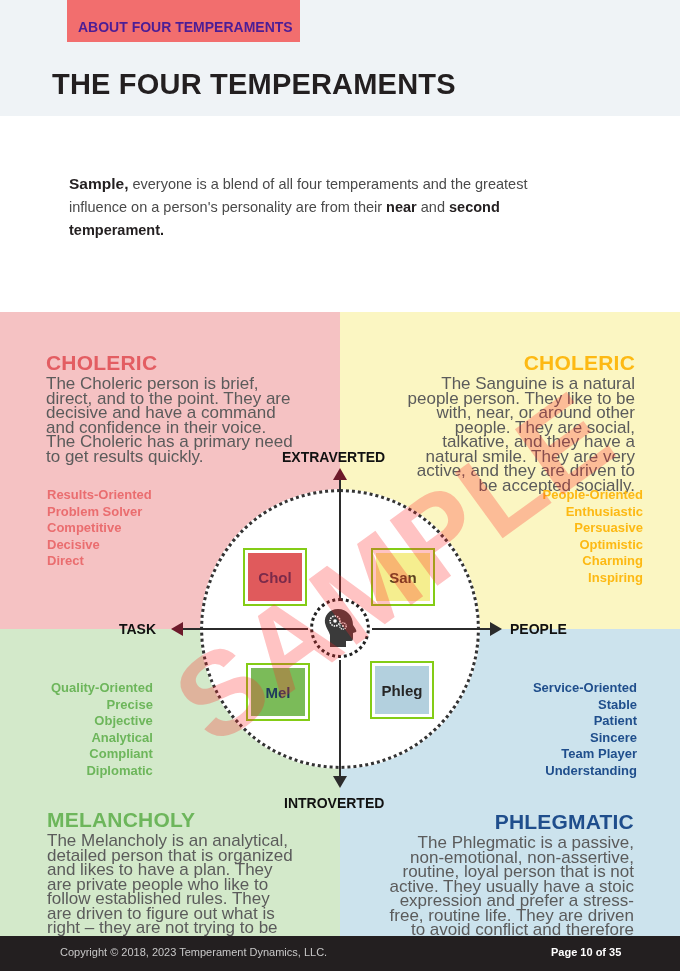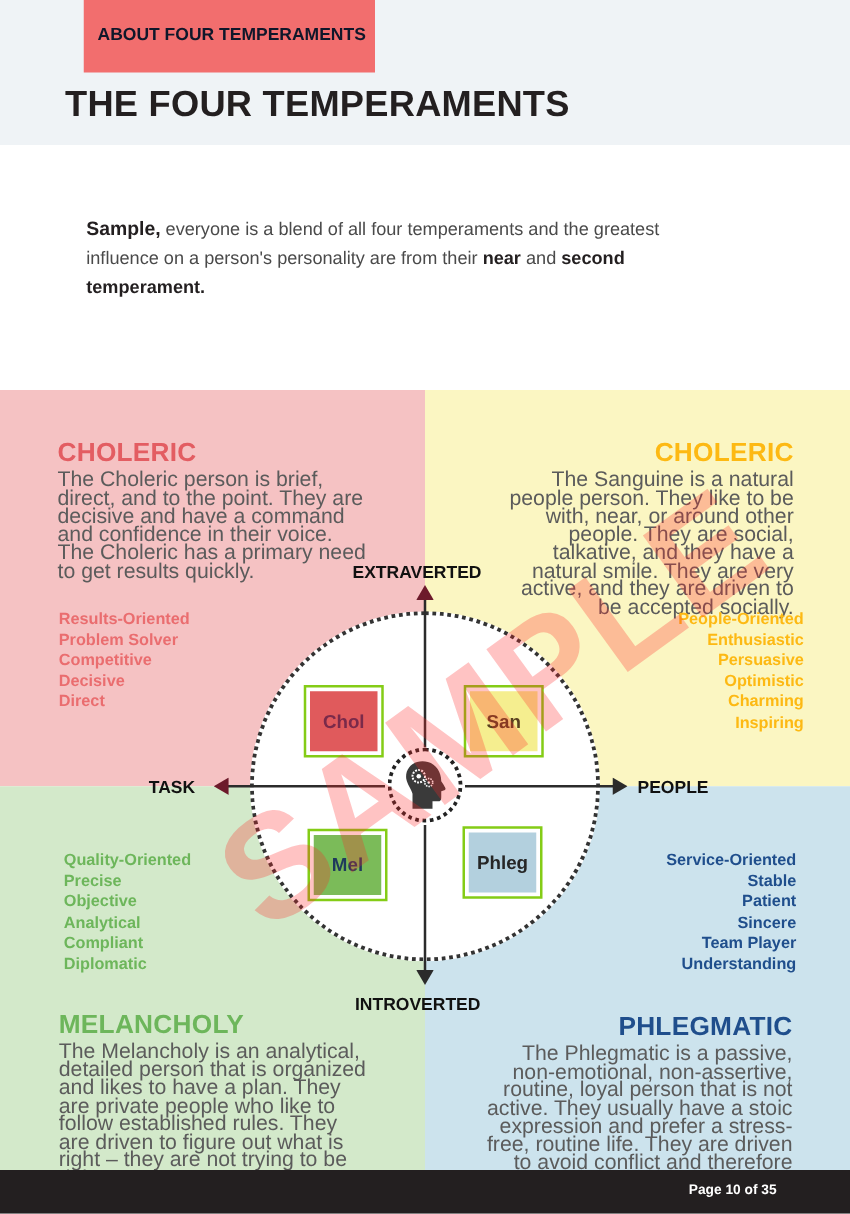--- a/index.html
+++ b/index.html
@@ -1,21 +1,21 @@
 <!DOCTYPE html>
 <html><head>
 <meta charset="utf-8">
 <style>
   * { margin:0; padding:0; box-sizing:border-box; }
   html, body { width:680px; height:971px; overflow:hidden; background:#ffffff; }
   body { position:relative; font-family:"Liberation Sans", sans-serif; color:#231f20; }
 
   .header-band { position:absolute; left:0; top:0; width:680px; height:116px; background:#eff3f6; }
-  .section-tab { position:absolute; left:67px; top:0; width:233px; height:58px; background:#f26e6e;
-    color:#0f172a; font-weight:bold; font-size:14px; line-height:14px; padding:20px 0 0 11px; letter-spacing:0px; white-space:nowrap; }
+  .section-tab { position:absolute; left:67px; top:0; width:233px; height:42px; background:#f26e6e;
+    color:#4c1d95; font-weight:bold; font-size:14px; line-height:14px; padding:20px 0 0 11px; letter-spacing:0px; white-space:nowrap; }
   .page-title { position:absolute; left:52px; top:68px; font-size:29px; font-weight:bold; color:#231f20; letter-spacing:0.2px; white-space:nowrap; }
 
   .intro { position:absolute; left:69px; top:172px; width:500px; font-size:14.5px; line-height:23px; color:#4a4a4a; }
   .intro b { color:#231f20; }
   .intro .lead { font-size:15.5px; }
   .intro .q { display:block; color:#231f20; font-weight:bold; }
 
   .quad { position:absolute; width:340px; }
   .q-chol { left:0; top:312px; height:317px; background:#f5c2c3; }
   .q-san  { left:340px; top:312px; height:317px; background:#fbf6c2; }
@@ -74,21 +74,21 @@
 <div class="t-desc" style="right:45px; top:377px; width:240px; text-align:right;">The Sanguine is a natural people person. They like to be with, near, or around other people. They are social, talkative, and they have a natural smile. They are very active, and they are driven to be accepted socially.</div>
 <div class="t-traits" style="right:37px; top:487px; color:#fdb913; text-align:right;">
   <div>People-Oriented</div>
   <div>Enthusiastic</div>
   <div>Persuasive</div>
   <div>Optimistic</div>
   <div>Charming</div>
   <div>Inspiring</div>
 </div>
 
-<div class="t-traits" style="left:51px; top:680px; color:#6db65b;">
+<div class="t-traits" style="left:51px; top:680px; color:#6db65b;text-align:right;">
   <div>Quality-Oriented</div>
   <div>Precise</div>
   <div>Objective</div>
   <div>Analytical</div>
   <div>Compliant</div>
   <div>Diplomatic</div>
 </div>
 <div class="t-name" style="left:47px; top:808px; color:#6db65b;">MELANCHOLY</div>
 <div class="t-desc" style="left:47px; top:834px; width:250px;">The Melancholy is an analytical, detailed person that is organized and likes to have a plan. They are private people who like to follow established rules. They are driven to figure out what is right – they are not trying to be right.</div>
 
@@ -145,14 +145,15 @@
 <div class="tbox" style="left:246px; top:663px;">
   <div class="fill" style="background:#7bbb59; color:#1f3a5c;">Mel</div>
 </div>
 <div class="tbox" style="left:370px; top:661px;">
   <div class="fill" style="background:#b3d0de; color:#262626;text-align:center;">Phleg</div>
 </div>
 
 <div class="watermark" style="left:150px; top:660px;">SAMPLE</div>
 
 <div class="footer">
+  <div class="copyright">Copyright © 2018, 2023 Temperament Dynamics, LLC.</div>
   <div class="pageno">Page 10 of 35</div>
 </div>
 
 </body></html>

